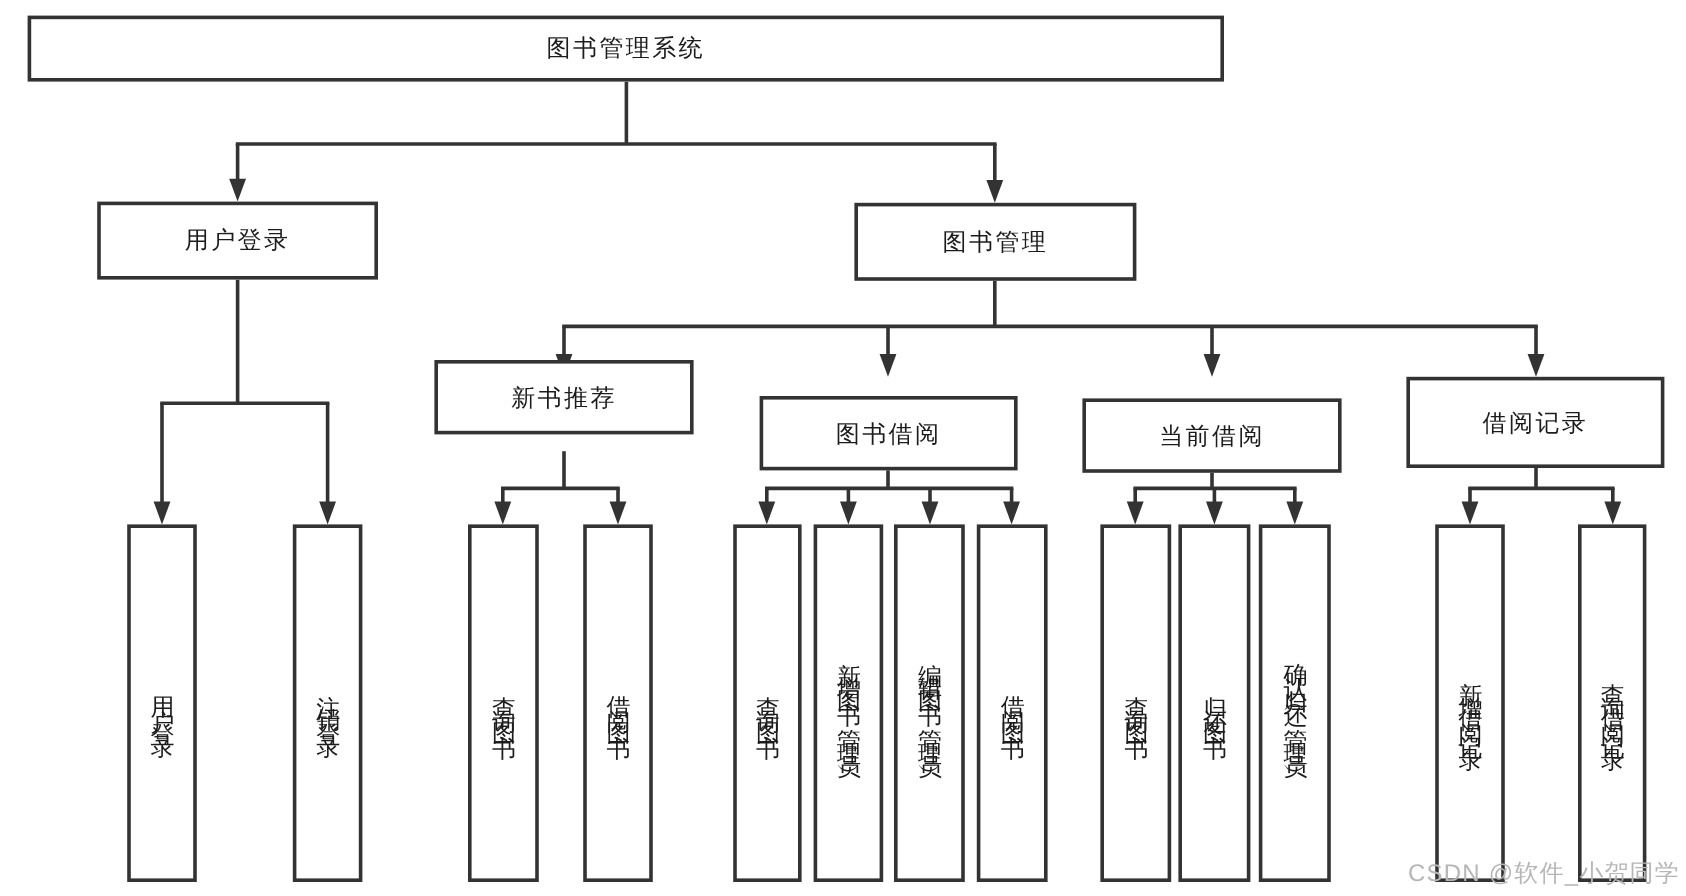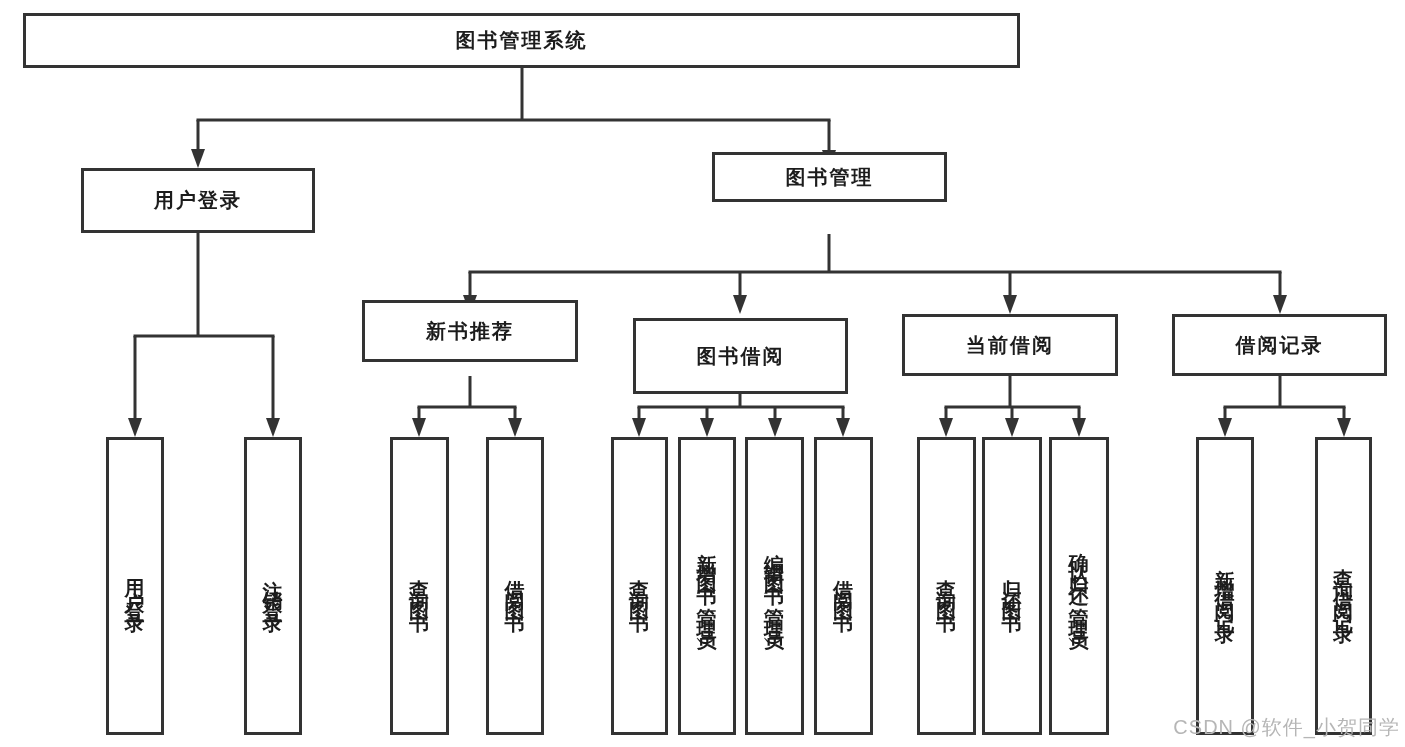--- a/index.html
+++ b/index.html
@@ -25,21 +25,20 @@
     position:absolute;
     box-sizing:border-box;
     border:3px solid var(--line);
     background:var(--bg);
     display:flex;
     align-items:center;
     justify-content:center;
     color:var(--text);
     font-size:20px;
     text-align:center;
-    font-weight:bold;
   }
   .box.h span{
     letter-spacing:2px;
     white-space:nowrap;
   }
   .box.v span{
     writing-mode:vertical-rl;
     text-orientation:mixed;
     letter-spacing:11px;
     line-height:1;
@@ -116,34 +115,34 @@
       <polygon points="1337,418 1351,418 1344,437" fill="#333333"></polygon>
     </svg>
 
   <div class="box h" style="left:23px;top:13px;width:997px;height:55px">
     <span>图书管理系统</span>
   </div>
 
   <div class="box h" style="left:81px;top:168px;width:234px;height:65px">
     <span>用户登录</span>
   </div>
-  <div class="box h" style="left:712px;top:152px;width:235px;height:50px">
+  <div class="box h" style="left:712px;top:169px;width:235px;height:65px">
     <span>图书管理</span>
   </div>
 
   <div class="box h" style="left:362px;top:300px;width:216px;height:62px">
     <span>新书推荐</span>
   </div>
-  <div class="box h" style="left:633px;top:318px;width:215px;height:76px">
+  <div class="box h" style="left:633px;top:330px;width:215px;height:62px">
     <span>图书借阅</span>
   </div>
-  <div class="box h" style="left:902px;top:314px;width:216px;height:62px">
+  <div class="box h" style="left:902px;top:332px;width:216px;height:62px">
     <span>当前借阅</span>
   </div>
-  <div class="box h" style="left:1172px;top:314px;width:215px;height:62px">
+  <div class="box h" style="left:1172px;top:314px;width:215px;height:76px">
     <span>借阅记录</span>
   </div>
 
   <div class="box v" style="left:106px;top:437px;width:58px;height:298px">
     <span>用户登录</span>
   </div>
   <div class="box v" style="left:244px;top:437px;width:58px;height:298px">
     <span>注销登录</span>
   </div>
 

